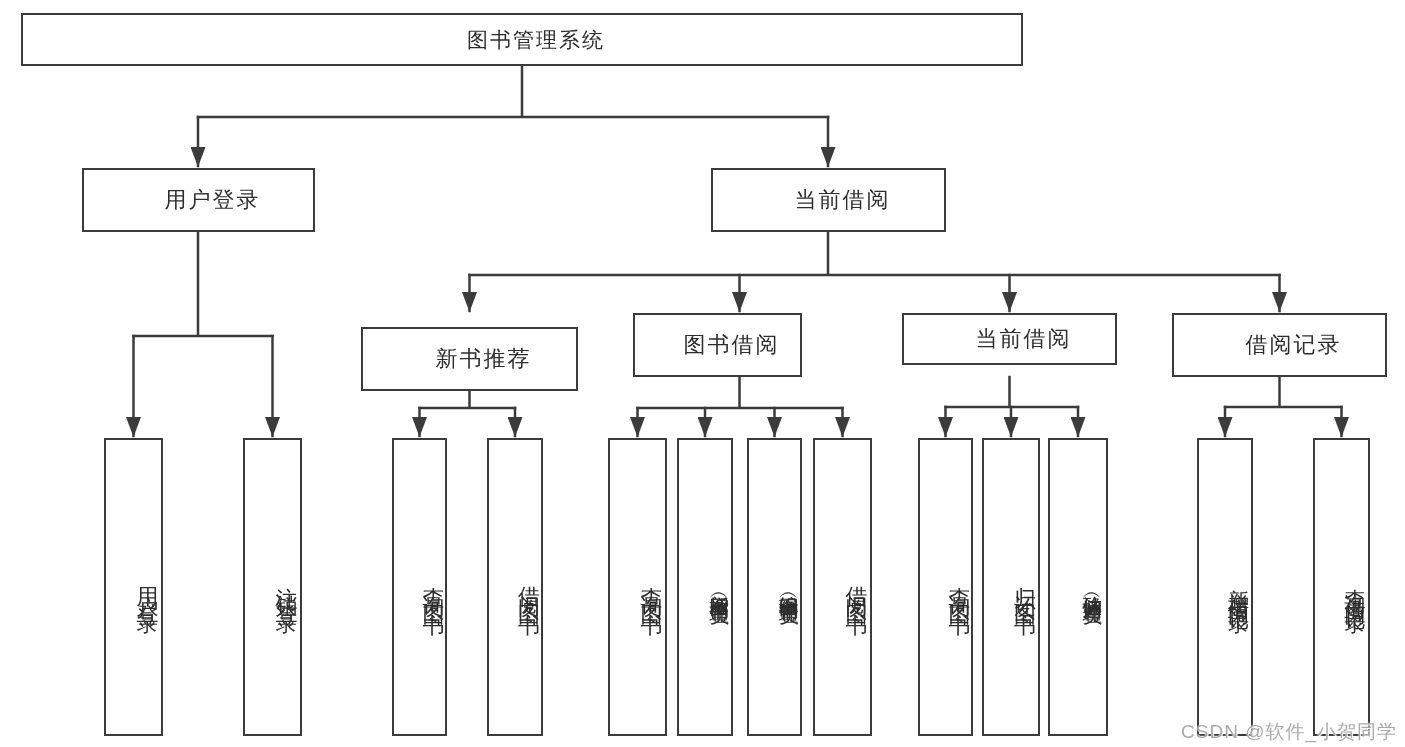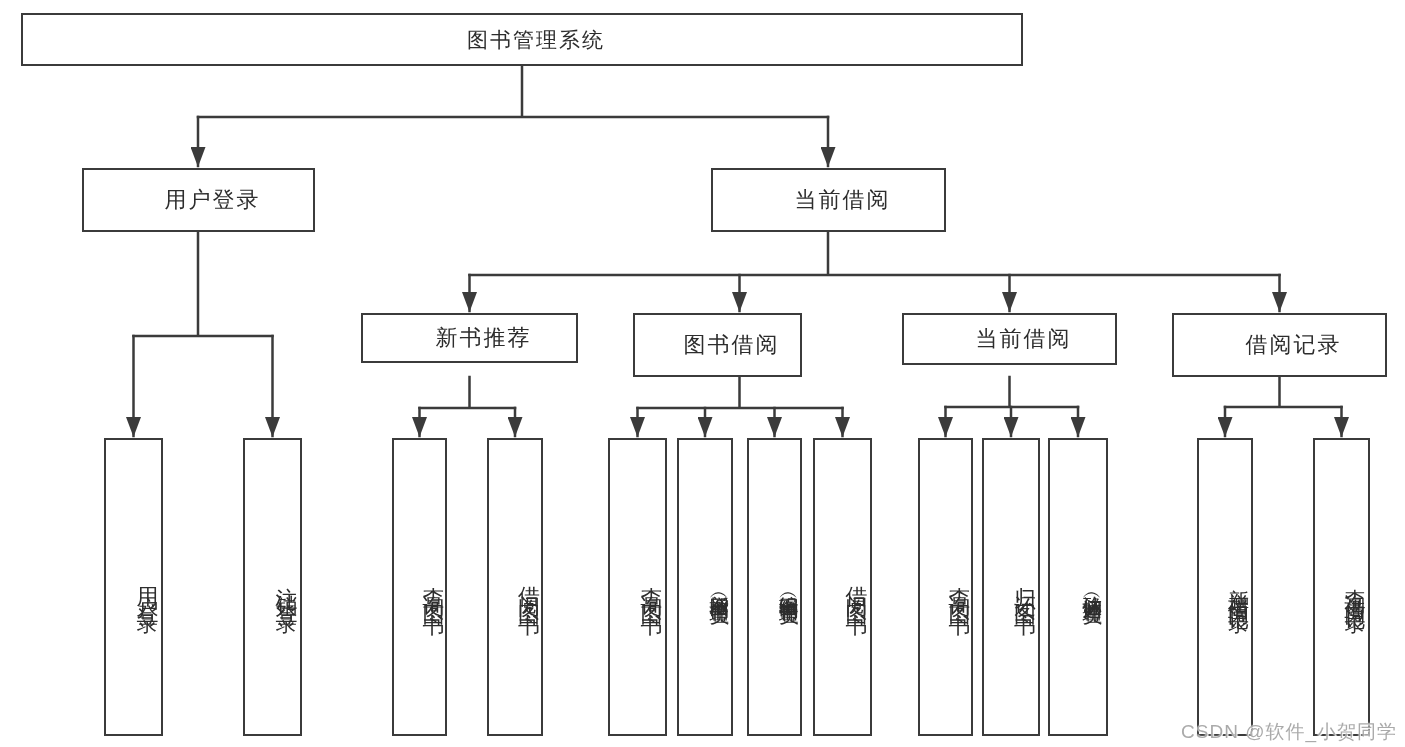--- a/index.html
+++ b/index.html
@@ -118,21 +118,21 @@
     <span>图书管理系统</span>
   </div>
 
   <div class="node h" style="left:82px;top:168px;width:233px;height:64px">
     <span>用户登录</span>
   </div>
   <div class="node h" style="left:711px;top:168px;width:235px;height:64px">
     <span>当前借阅</span>
   </div>
 
-  <div class="node h" style="left:361px;top:313px;width:217px;height:50px">
+  <div class="node h" style="left:361px;top:327px;width:217px;height:64px">
     <span>新书推荐</span>
   </div>
   <div class="node h" style="left:633px;top:313px;width:169px;height:64px">
     <span>图书借阅</span>
   </div>
   <div class="node h" style="left:902px;top:313px;width:215px;height:52px">
     <span>当前借阅</span>
   </div>
   <div class="node h" style="left:1172px;top:313px;width:215px;height:64px">
     <span>借阅记录</span>

